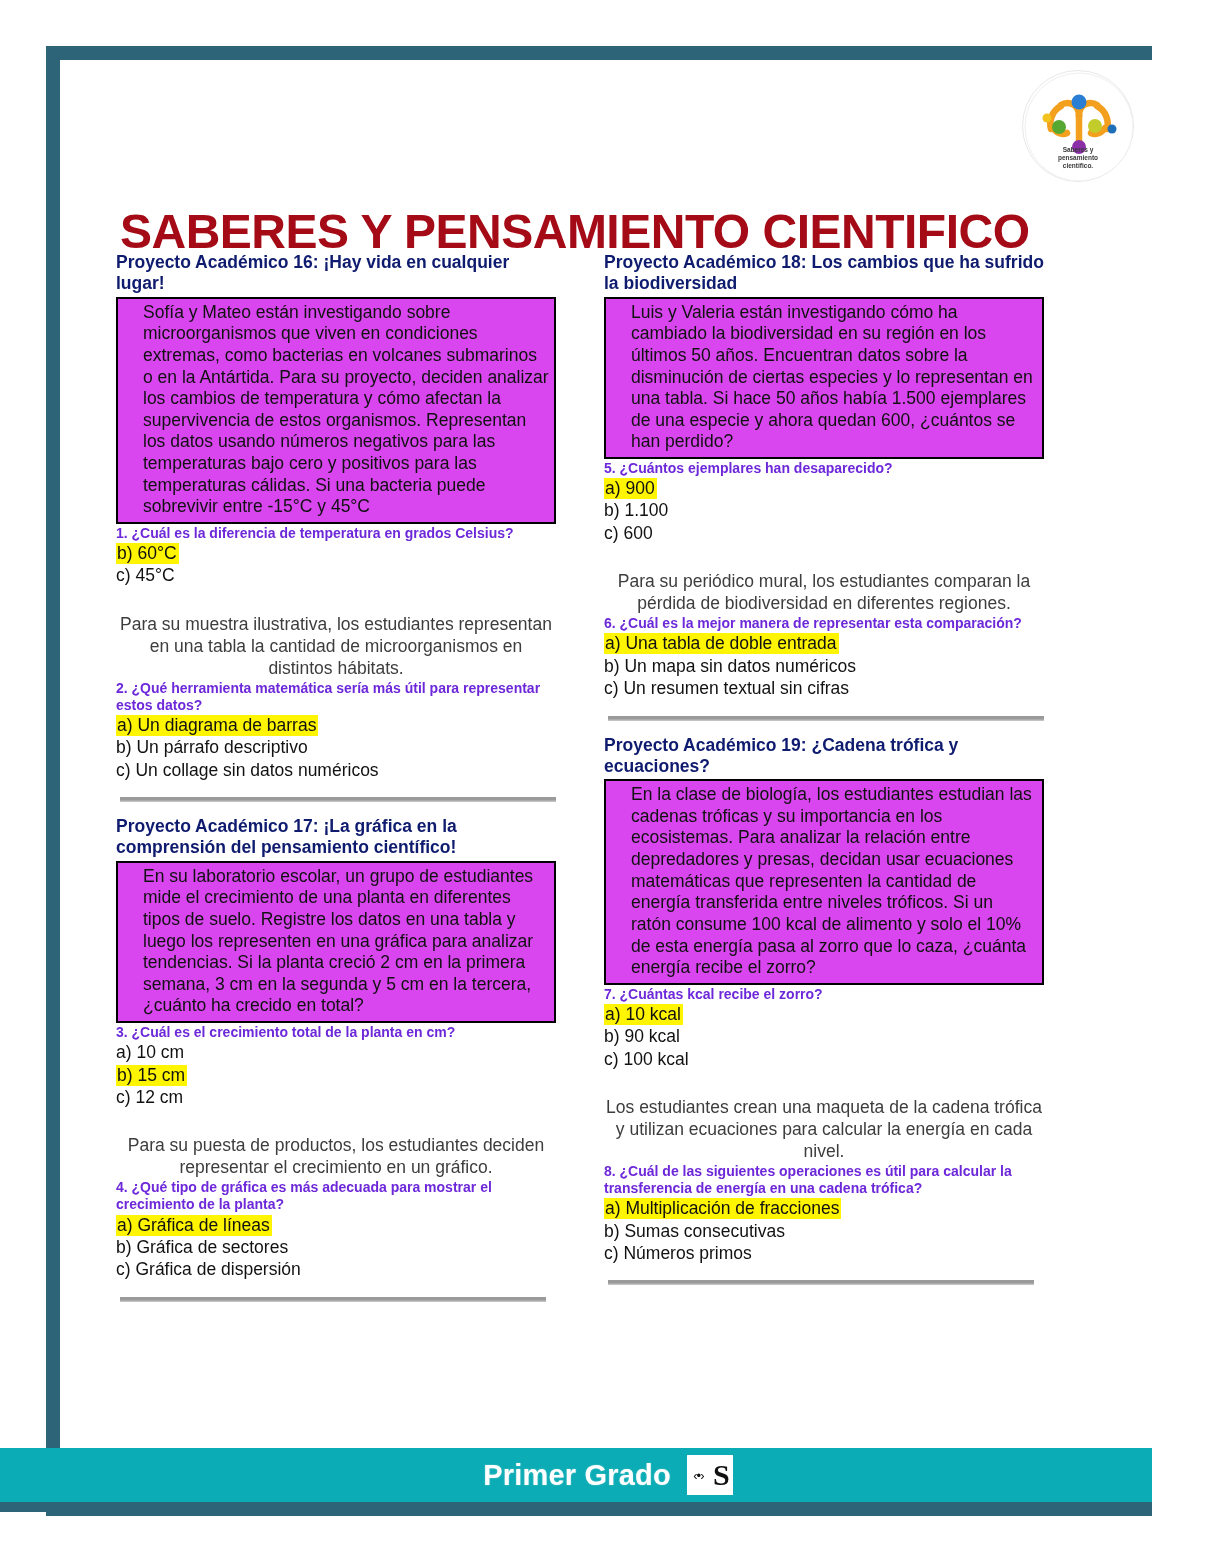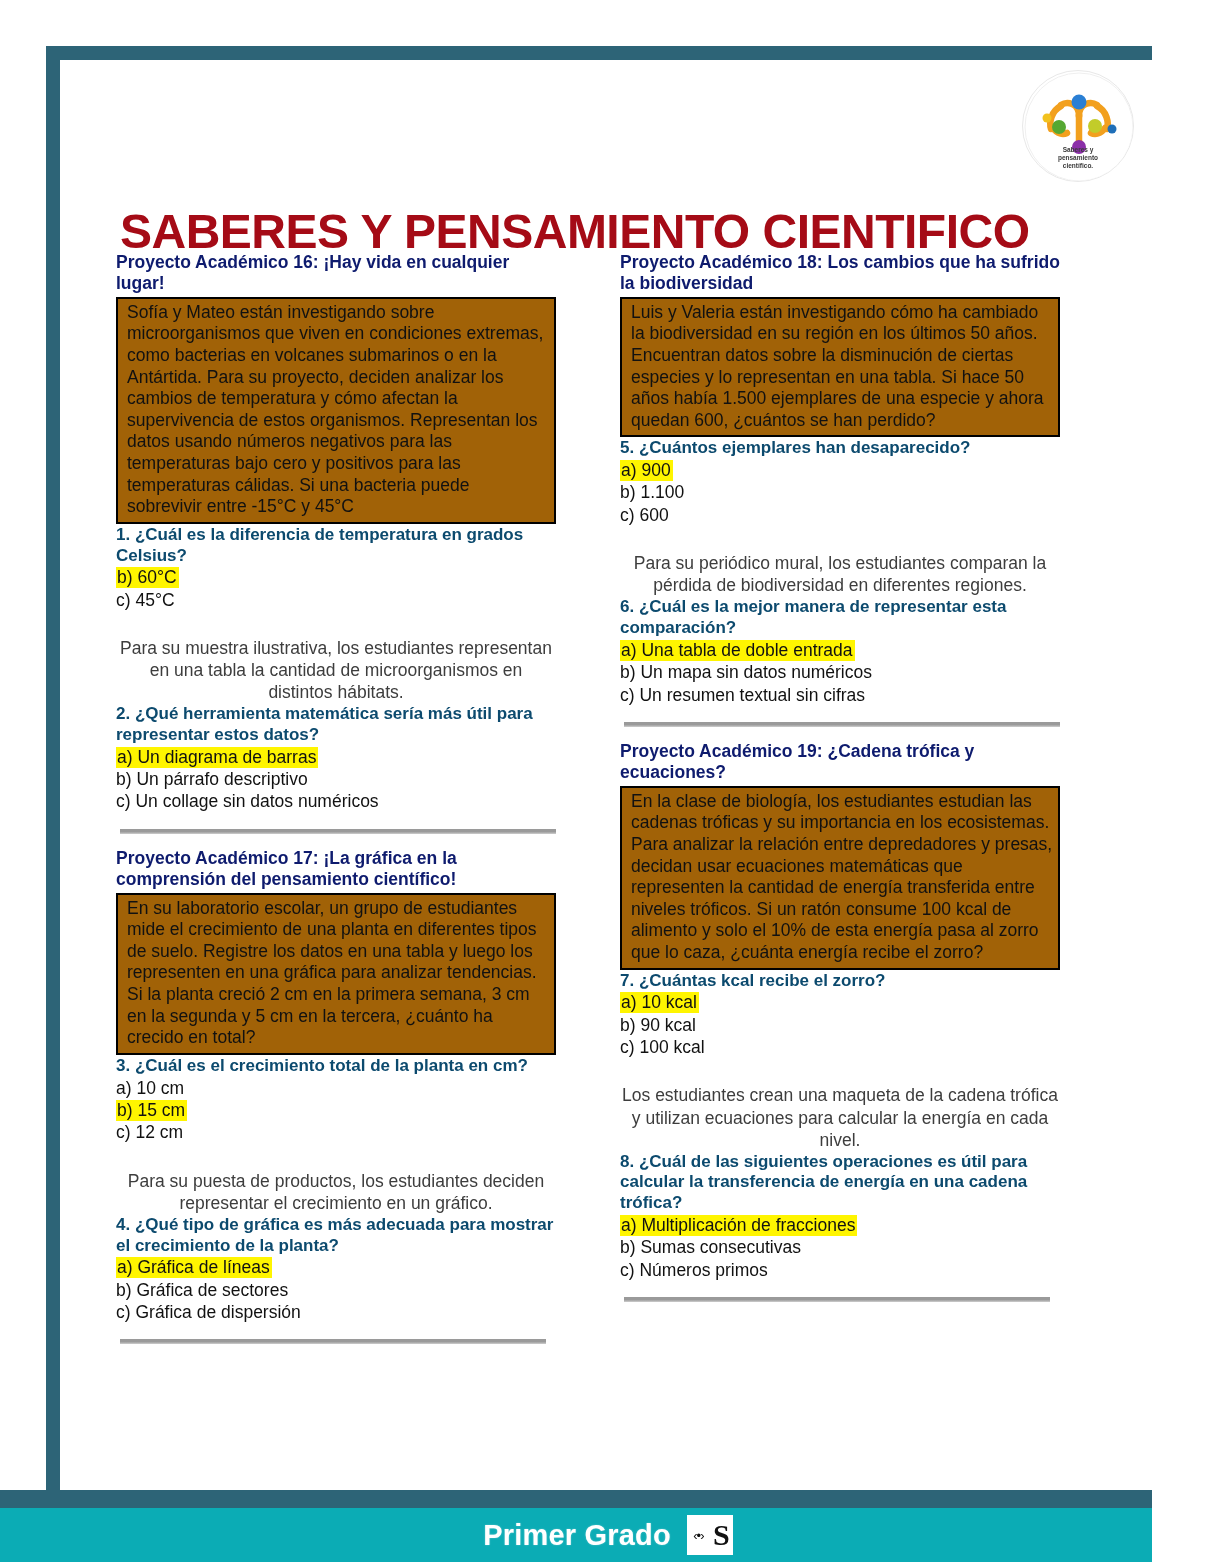--- a/index.html
+++ b/index.html
@@ -25,21 +25,21 @@
   }
   
   #footer-dark {
     position: absolute;
     left: 0; top: 1490px;
     width: 1216px; height: 22px;
     background: #2D6477;
   }
   #footer-bar {
     position: absolute;
-    left: 0; top: 1508px;
+    left: 0; top: 1448px;
     width: 1216px; height: 54px;
     background: #0BACB5;
   }
   #footer-inner {
     position: absolute;
     left: 0; top: 0; width: 1216px; height: 54px;
     display: flex; align-items: center; justify-content: center;
     gap: 16px;
   }
   #footer-title {
@@ -103,43 +103,43 @@
     letter-spacing: -0.5px;
     white-space: nowrap;
   }
 
   
   #columns {
     position: absolute;
     left: 56px; top: 192px;
     width: 1006px;
     display: flex;
-    gap: 64px;
+    gap: 48px;
   }
   .column { width: 440px; }
 
   .sec-heading {
     color: #0E1B6E;
     font-weight: bold;
     font-size: 17.5px;
     line-height: 1.22;
     margin: 0 0 2px 0;
   }
   .story-box {
     border: 2px solid #000000;
-    background: #a16207;
-    padding: 3px 5px 4px 9px;
+    background: #d946ef;
+    padding: 3px 5px 4px 25px;
     font-size: 17.5px;
     line-height: 1.235;
     color: #111111;
   }
   .question {
-    color: #0c4a6e;
-    font-weight: bold;
-    font-size: 17px;
+    color: #6d28d9;
+    font-weight: bold;
+    font-size: 14px;
     line-height: 1.22;
     margin: 1px 0 0 0;
   }
   .option {
     color: #111111;
     font-size: 17.5px;
     line-height: 1.28;
     margin: 0;
   }
   .option .hl {

